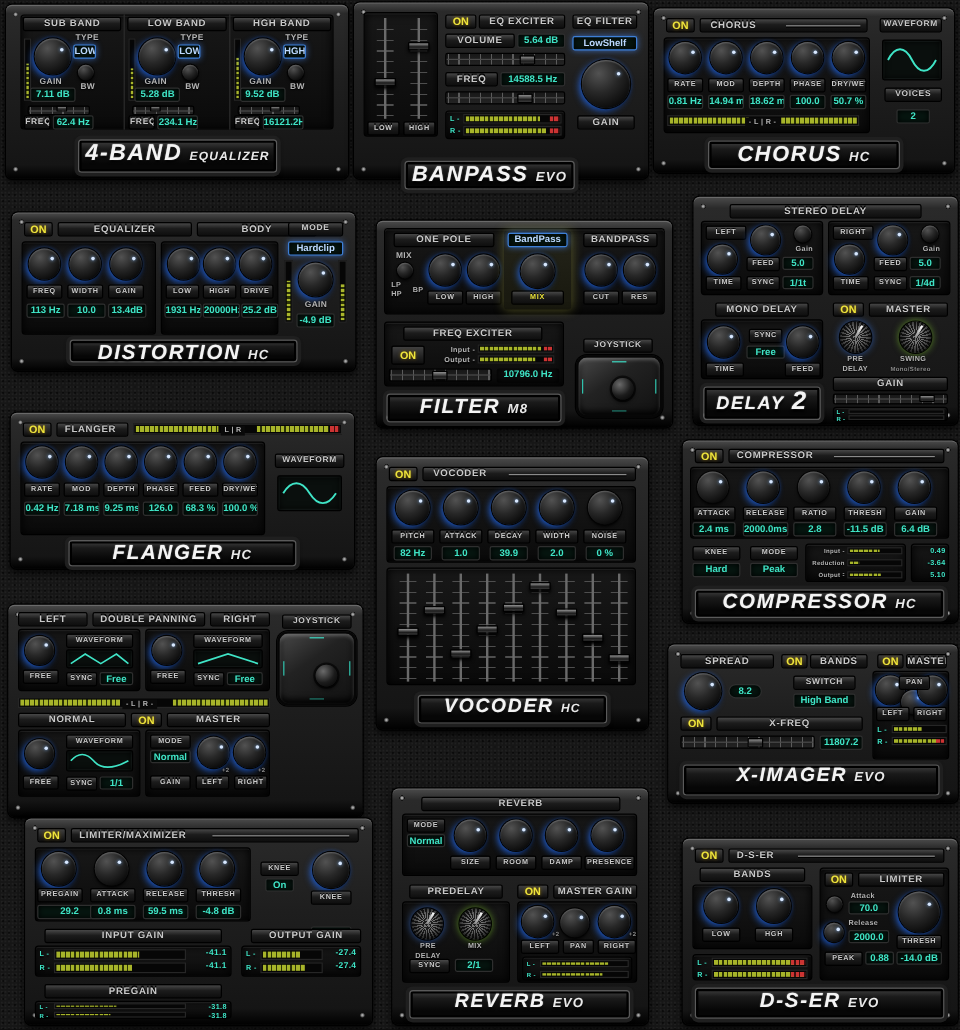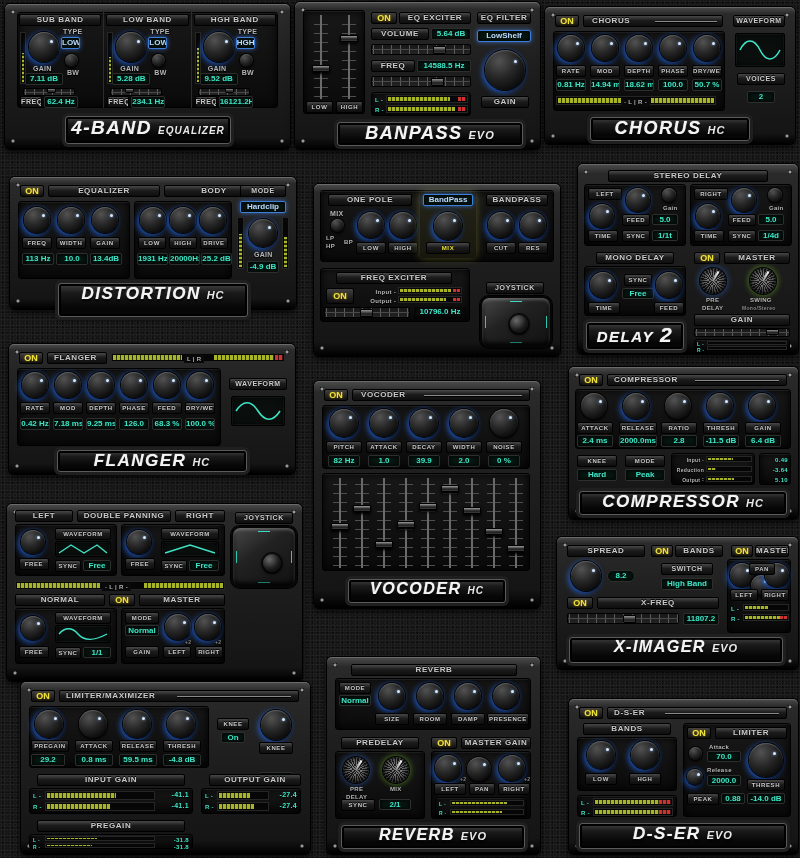--- a/index.html
+++ b/index.html
@@ -205,21 +205,21 @@
     <div class="lbl cy" style="left:3px;top:13px;font-size:6px">R -</div>
     <div class="hm" style="left:14px;top:12px;width:82px;height:8px">
           <div class="hmf" style="width:84%"></div>
           <div class="cap" style="width:8px"></div>
         </div>
   </div>
   <div class="knob" style="left:190px;top:48px;width:40px;height:40px">
         <i></i>
       </div>
   <div class="hdr" style="left:186px;top:94px;width:48px">GAIN</div>
-  <div class="plate" style="left:42px;top:120px;width:186px;height:24px">
+  <div class="plate" style="left:42px;top:132px;width:142px;height:24px">
     <span class="t1" style="font-size:18px">BANPASS</span>
     <span class="t2" style="font-size:11px">EVO</span>
   </div>
 </div>
 
 <div class="p" style="left:545px;top:7px;width:250px;height:137px">
   <b class="scr"></b>
   <div class="on" style="left:10px;top:8px;width:24px">ON</div>
   <div class="hdr" style="left:38px;top:8px;width:140px;text-align:left;padding-left:8px">CHORUS</div>
   <div class="line" style="left:110px;top:14px;width:62px"></div>
@@ -311,21 +311,21 @@
         <div class="vmf" style="height:66%"></div>
       </div>
   <div class="vm" style="left:272px;top:40px;width:7px;height:52px">
         <div class="vmf" style="height:60%"></div>
       </div>
   <div class="knob" style="left:239px;top:42px;width:28px;height:28px">
         <i></i>
       </div>
   <div class="lbl" style="left:244px;top:74px">GAIN</div>
   <div class="val" style="left:237px;top:84px;width:32px">-4.9 dB</div>
-  <div class="plate" style="left:48px;top:106px;width:190px;height:34px">
+  <div class="plate" style="left:48px;top:106px;width:190px;height:19px">
     <span class="t1" style="font-size:17px">DISTORTION</span>
     <span class="t2" style="font-size:11px">HC</span>
   </div>
 </div>
 
 <div class="p" style="left:314px;top:184px;width:246px;height:172px">
   <b class="scr"></b>
   <div class="inner" style="left:6px;top:6px;width:234px;height:72px"></div>
   <div class="hdr" style="left:14px;top:10px;width:84px">ONE POLE</div>
   <div class="lbl" style="left:16px;top:26px">MIX</div>
@@ -369,20 +369,24 @@
         <div class="hmf" style="width:74%"></div>
         <div class="cap" style="width:7px"></div>
       </div>
   <div class="ts" style="left:10px;top:123px;width:86px;height:11px">
         <span class="th" style="left:42%"></span>
       </div>
   <div class="val" style="left:100px;top:123px;width:52px;border:none;background:transparent;font-size:8px">10796.0  Hz</div>
   <div class="hdr" style="left:172px;top:98px;width:58px;font-size:7px">JOYSTICK</div>
   <div class="joy" style="left:166px;top:112px;width:72px;height:52px">
     <div class="puck" style="left:28px;top:17px"></div>
+  </div>
+  <div class="plate" style="left:8px;top:144px;width:146px;height:24px">
+    <span class="t1" style="font-size:17px">FILTER</span>
+    <span class="t2" style="font-size:11px">M8</span>
   </div>
 </div>
 
 <div class="p" style="left:578px;top:164px;width:220px;height:190px">
   <b class="scr"></b>
   <div class="hdr" style="left:30px;top:6px;width:160px">STEREO DELAY</div>
   <div class="inner" style="left:6px;top:20px;width:102px;height:62px"></div>
   <div class="inner" style="left:112px;top:20px;width:102px;height:62px"></div>
 
   <div class="hdr" style="left:10px;top:24px;width:34px;font-size:6px">LEFT</div>
@@ -778,21 +782,21 @@
   <div class="knob" style="left:102px;top:28px;width:28px;height:28px">
         <i></i>
       </div>
   <div class="knob" style="left:146px;top:28px;width:28px;height:28px">
         <i></i>
       </div>
   <div class="hdr" style="left:10px;top:58px;width:38px;font-size:6px">PREGAIN</div>
   <div class="hdr" style="left:54px;top:58px;width:38px;font-size:6px">ATTACK</div>
   <div class="hdr" style="left:98px;top:58px;width:38px;font-size:6px">RELEASE</div>
   <div class="hdr" style="left:142px;top:58px;width:38px;font-size:6px">THRESH</div>
-  <div class="val" style="left:10px;top:72px;width:34px">29.2</div>
+  <div class="val" style="left:10px;top:72px;width:54px">29.2</div>
   <div class="val" style="left:54px;top:72px;width:38px">0.8  ms</div>
   <div class="val" style="left:98px;top:72px;width:38px">59.5  ms</div>
   <div class="val" style="left:142px;top:72px;width:38px">-4.8 dB</div>
   <div class="hdr" style="left:196px;top:36px;width:32px;font-size:6px">KNEE</div>
   <div class="val" style="left:200px;top:50px;width:24px;height:11px">On</div>
   <div class="knob" style="left:240px;top:28px;width:30px;height:30px">
         <i></i>
       </div>
   <div class="hdr" style="left:238px;top:60px;width:34px;font-size:6px">KNEE</div>
   <div class="val" style="left:238px;top:90px;width:34px">1.7 dB</div>

